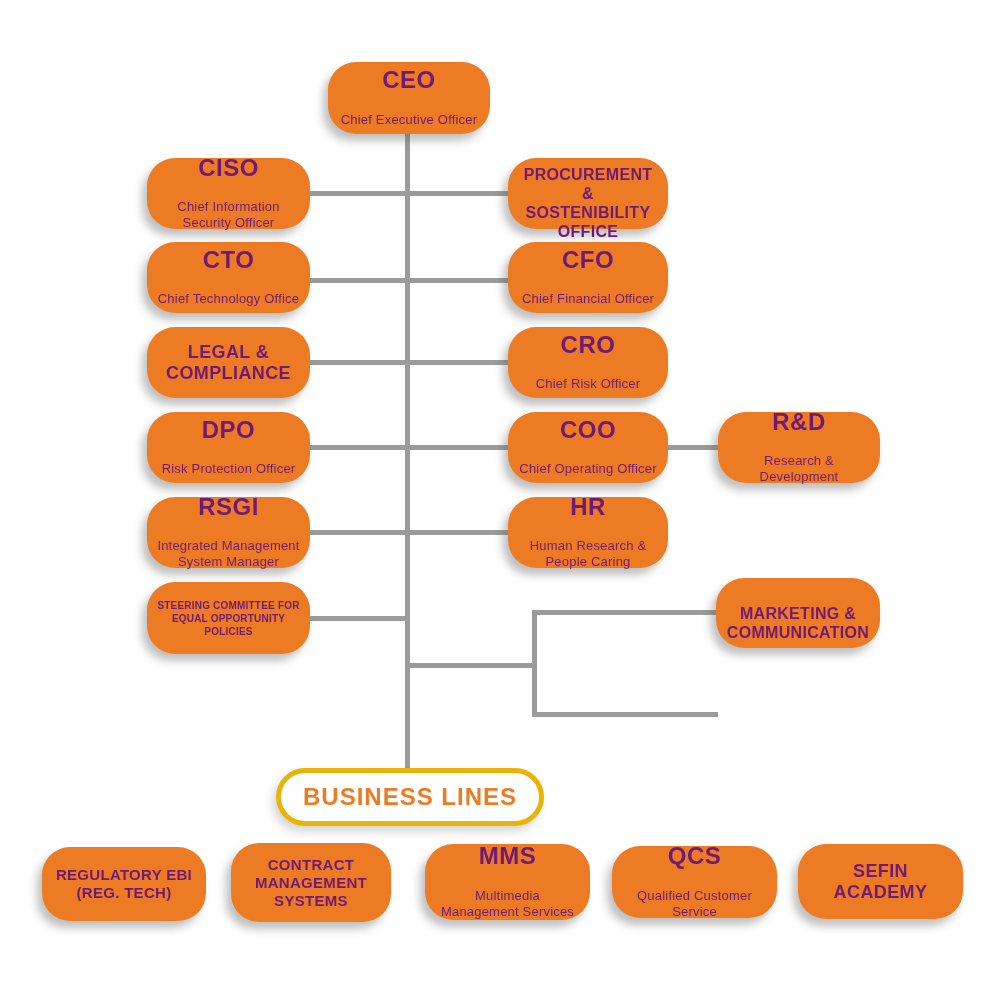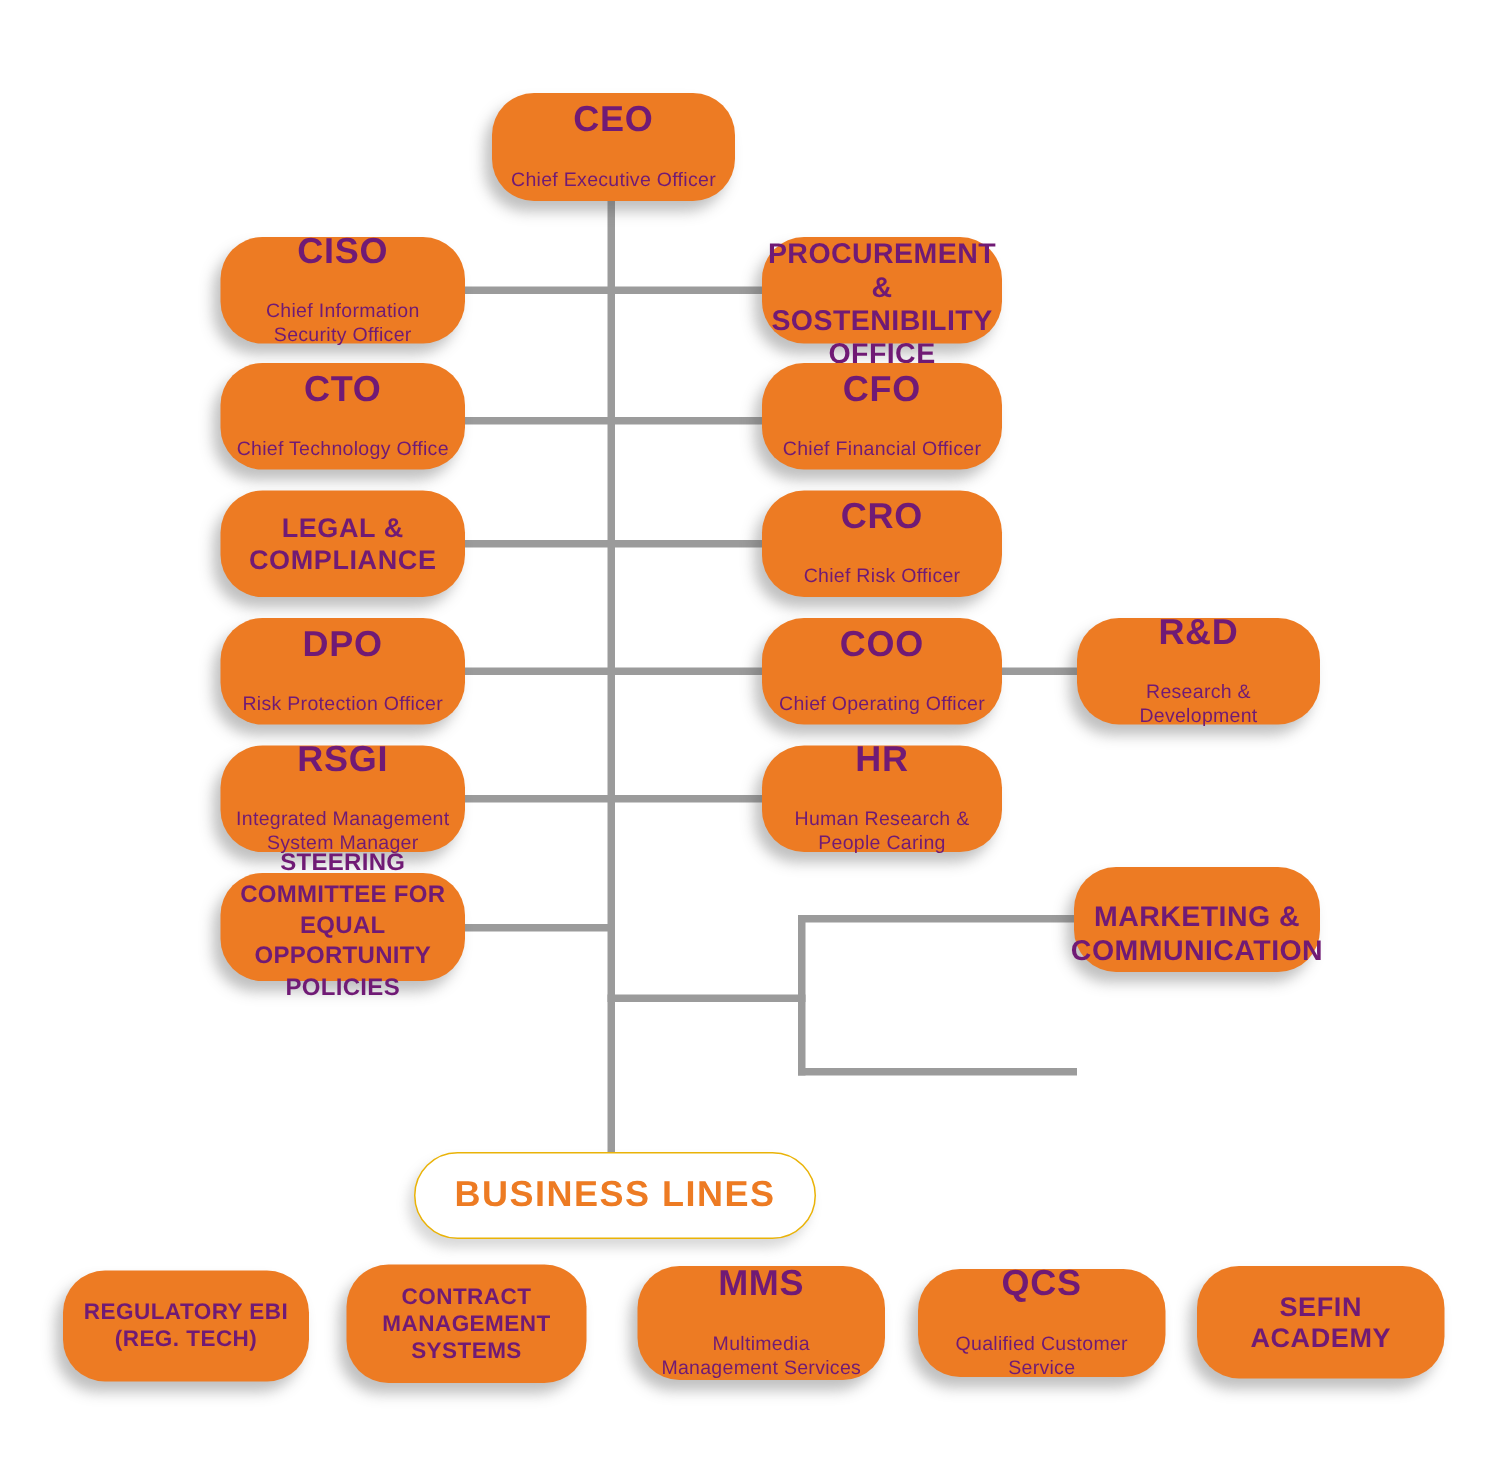--- a/index.html
+++ b/index.html
@@ -39,28 +39,28 @@
     letter-spacing:0.5px;
     line-height:1.02;
   }
   .node-sub{
     font-size:13px;
     line-height:1.22;
     margin-top:19px;
     letter-spacing:0.2px;
   }
   .t-xl{font-size:18px;line-height:1.15;letter-spacing:0.4px;}
-  .t-lg{font-size:19px;line-height:1.18;letter-spacing:0.3px;margin-top:21px;}
+  .t-lg{font-size:16px;line-height:1.18;letter-spacing:0.3px;margin-top:21px;}
   .t-md{font-size:15px;line-height:1.2;letter-spacing:0.3px;}
   .t-sm{font-size:13.5px;line-height:1.25;letter-spacing:0.2px;}
-  .t-xs{font-size:16px;line-height:1.3;letter-spacing:0.2px;text-align:center;}
+  .t-xs{font-size:10px;line-height:1.3;letter-spacing:0.2px;text-align:center;}
   .outline-node{
     position:absolute;
     background:#ffffff;
-    border:1px solid #eab308;
+    border:5px solid #eab308;
     border-radius:30px;
     display:flex;
     align-items:center;
     justify-content:center;
     text-align:center;
     box-sizing:border-box;
     box-shadow:-4px 6px 8px rgba(120,120,120,0.28);
     z-index:2;
   }
   .outline-node .node-title{

